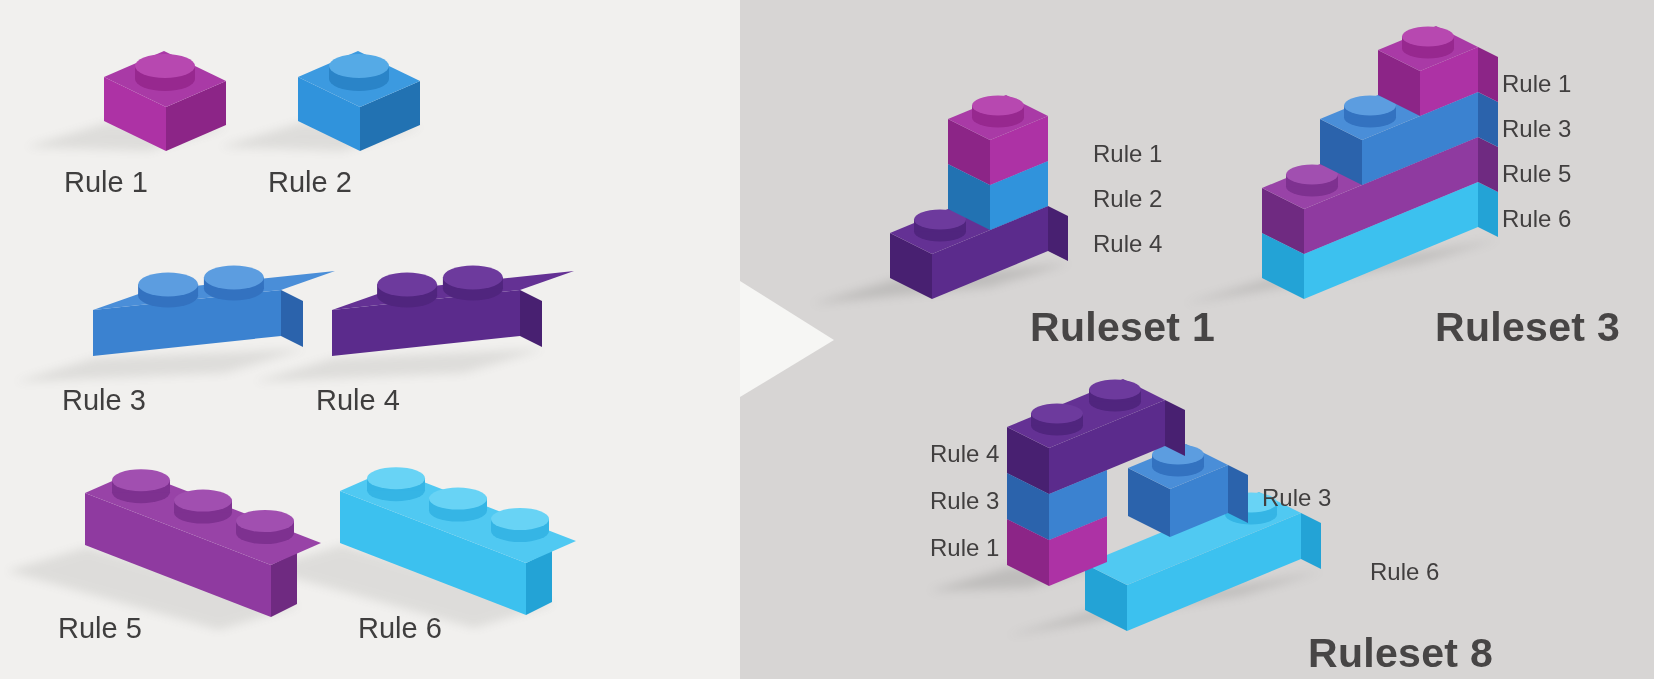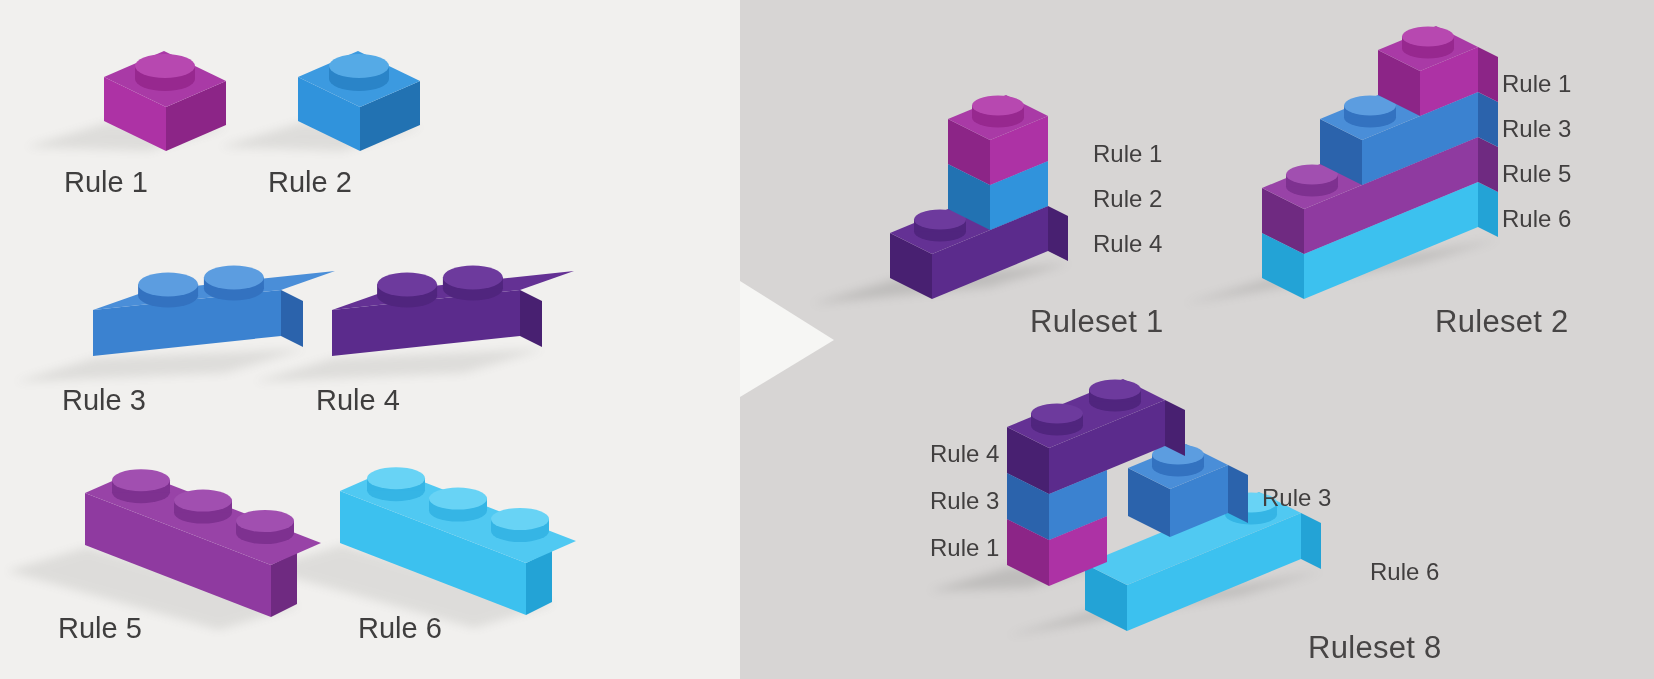--- a/index.html
+++ b/index.html
@@ -2,21 +2,21 @@
 <html><head>
 <meta charset="utf-8">
 <style>
   html,body{margin:0;padding:0;}
   body{width:1654px;height:679px;overflow:hidden;font-family:"Liberation Sans",sans-serif;}
   .stage{position:relative;width:1654px;height:679px;background:#f1f0ee;}
   #figure-svg{position:absolute;left:0;top:0;}
   .label{position:absolute;white-space:nowrap;}
   .rule-label{font-size:29px;color:#3f3e3e;}
   .rs-label{font-size:24px;color:#413f3f;}
-  .rs-title{font-size:31px;font-weight:normal;color:#474545;letter-spacing:.3px;}
+  .rs-title{font-size:41px;font-weight:bold;color:#474545;letter-spacing:.3px;}
 </style>
 </head>
 <body>
 
 <div class="stage">
   <svg id="figure-svg" width="1654" height="679" viewBox="0 0 1654 679">
       <rect x="0" y="0" width="1654" height="679" fill="#f1f0ee"></rect>
       <rect x="740" y="0" width="914" height="679" fill="#d7d5d4"></rect>
       <polygon points="740,281 834,340 740,397" fill="#f6f6f4"></polygon>
       <defs>
@@ -210,21 +210,21 @@
 
   <div class="label rs-label" style="left:1093px;top:140px">Rule 1</div>
   <div class="label rs-label" style="left:1093px;top:185px">Rule 2</div>
   <div class="label rs-label" style="left:1093px;top:230px">Rule 4</div>
   <div class="label rs-title" style="left:1030px;top:304px">Ruleset 1</div>
 
   <div class="label rs-label" style="left:1502px;top:70px">Rule 1</div>
   <div class="label rs-label" style="left:1502px;top:115px">Rule 3</div>
   <div class="label rs-label" style="left:1502px;top:160px">Rule 5</div>
   <div class="label rs-label" style="left:1502px;top:205px">Rule 6</div>
-  <div class="label rs-title" style="left:1435px;top:304px">Ruleset 2</div>
+  <div class="label rs-title" style="left:1435px;top:304px">Ruleset 3</div>
 
   <div class="label rs-label" style="left:930px;top:440px">Rule 4</div>
   <div class="label rs-label" style="left:930px;top:487px">Rule 3</div>
   <div class="label rs-label" style="left:930px;top:534px">Rule 1</div>
   <div class="label rs-label" style="left:1262px;top:484px">Rule 3</div>
   <div class="label rs-label" style="left:1370px;top:558px">Rule 6</div>
   <div class="label rs-title" style="left:1308px;top:630px">Ruleset 8</div>
 </div>
 
 </body></html>

